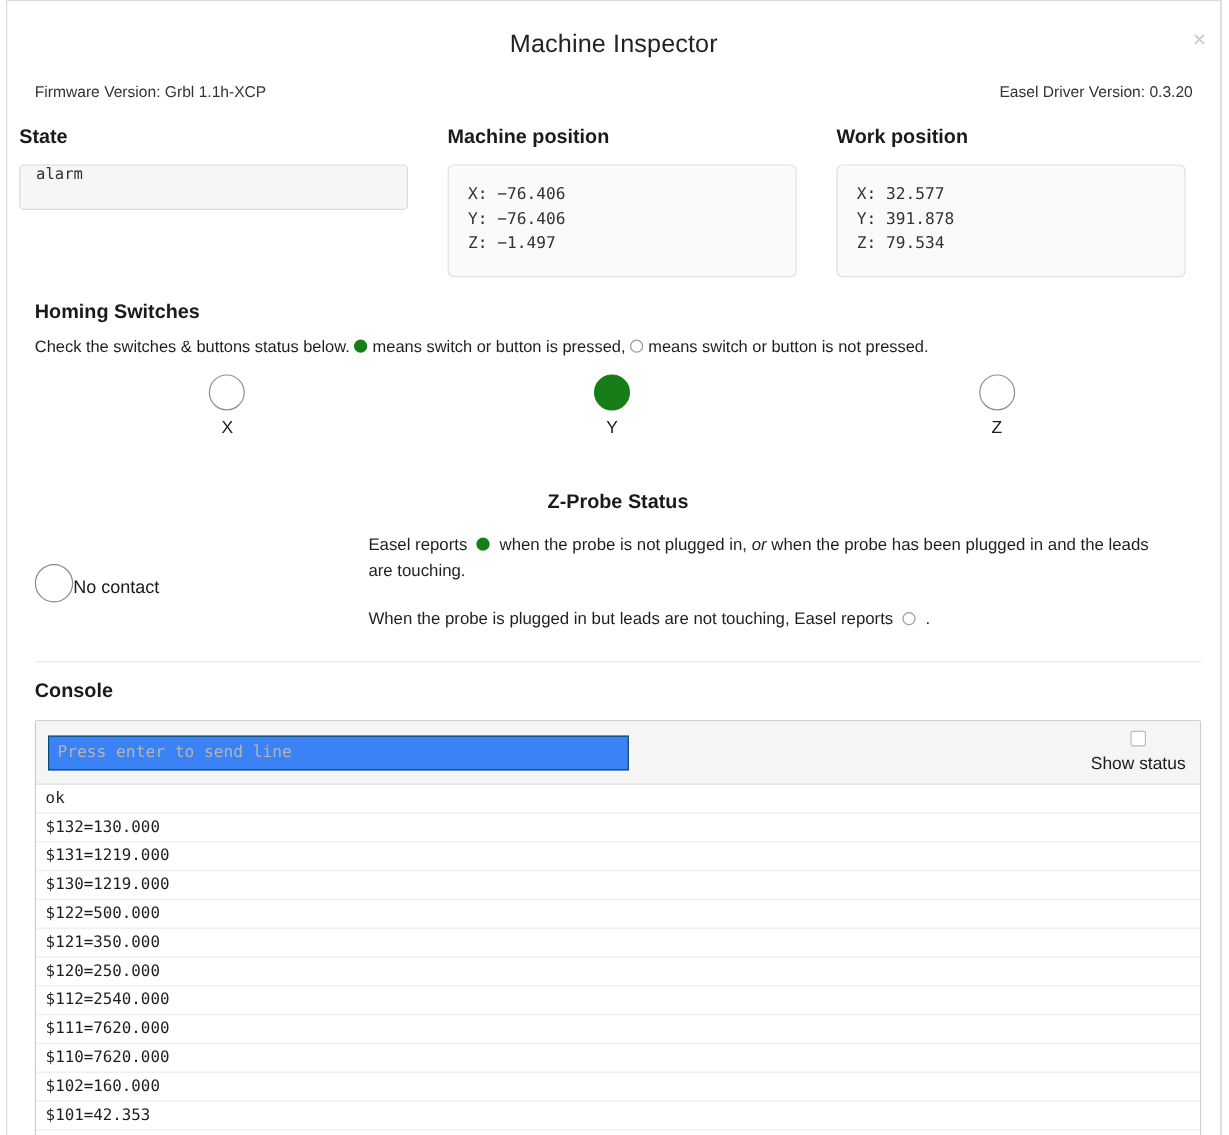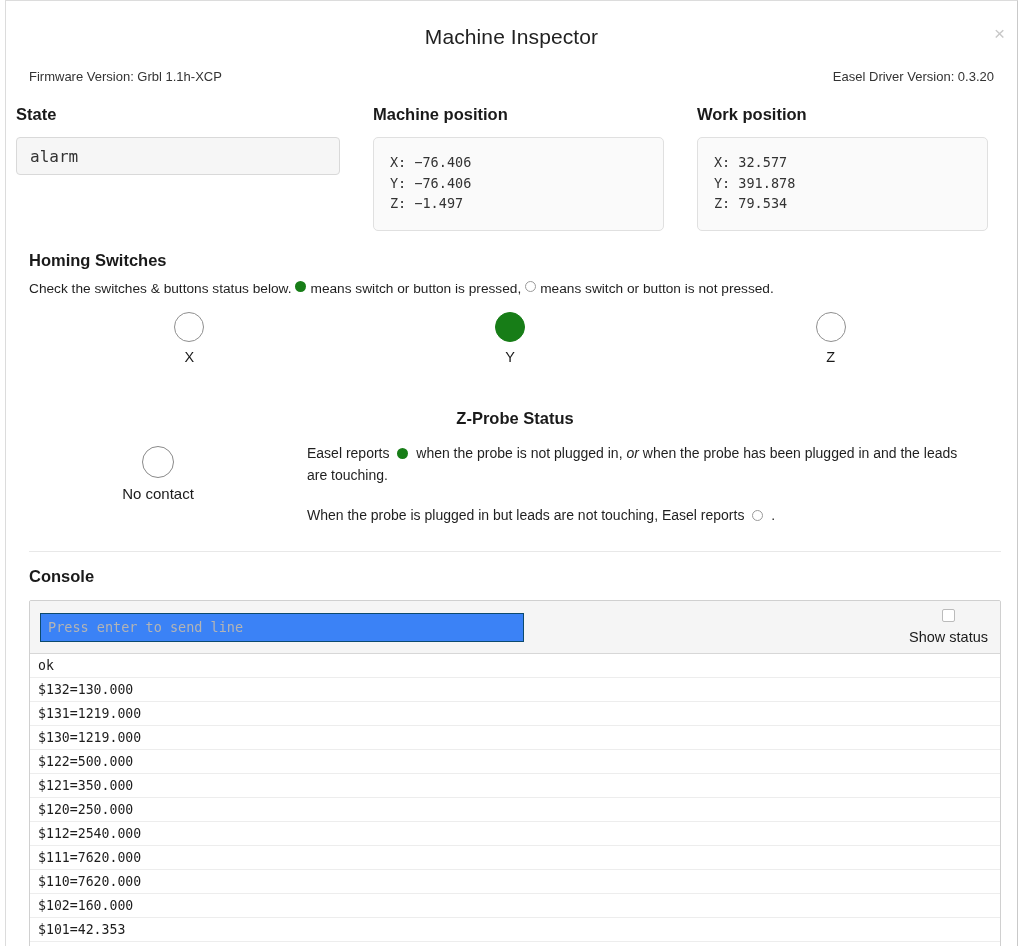--- a/index.html
+++ b/index.html
@@ -74,43 +74,42 @@
   .pos-col.work   { width: 300px; }
 
   .pos-col h3 { margin: 0 0 13px 0; }
 
   .state-box {
     height: 38px;
     border: 1px solid #d9d9d9;
     border-radius: 4px;
     background: #f6f6f6;
     display: flex;
-    align-items: center;
     padding: 0 13px;
     font-family: "DejaVu Sans Mono", monospace;
-    font-size: 16px;
+    font-size: 13px;
     color: #333333;
   }
   .pos-box {
     border: 1px solid #e0e0e0;
     border-radius: 5px;
     background: #fafafa;
     padding: 14px 16px 16px 16px;
     font-family: "DejaVu Sans Mono", monospace;
     font-size: 13.5px;
     color: #333333;
     line-height: 20.5px;
   }
 
   
   .homing { position: absolute; left: 23px; top: 250px; width: 972px; }
   .homing h3 { margin: 0 0 11px 0; }
   .homing-desc {
     font-size: 13.7px; color: #1f1f1f;
-    display: flex; align-items: flex-start; flex-wrap: wrap; gap: 0;
+    display: flex; align-items: center; flex-wrap: wrap; gap: 0;
   }
   .inline-dot {
     display: inline-block;
     width: 11px; height: 11px; border-radius: 50%;
     background: #177d17;
     margin: 0 4px 0 4px;
     vertical-align: -1px;
   }
   .inline-ring {
     display: inline-block;
@@ -135,21 +134,21 @@
   }
   .sw-circle.on { background: #177d17; border-color: #177d17; }
   .sw-label { margin-top: 7px; font-size: 14.5px; color: #1a1a1a; }
 
   
   .zprobe { position: absolute; left: 23px; top: 408px; width: 972px; }
   .zprobe h3 { margin: 0 0 12px 0; text-align: center; }
   .zprobe-body { display: flex; }
   .zprobe-left {
     width: 258px;
-    display: flex; flex-direction: column; align-items: center;
+    display: flex; align-items: center;
     padding-top: 6px;
   }
   .zp-circle {
     width: 32px; height: 32px; border-radius: 50%;
     border: 1.8px solid #8a8a8a; background: #ffffff;
   }
   .zp-label { margin-top: 7px; font-size: 15px; color: #1a1a1a; }
   .zprobe-right { flex: 1; padding-top: 2px; margin-left: 20px; }
   .zprobe-right p {
     margin: 0 0 18px 0;

